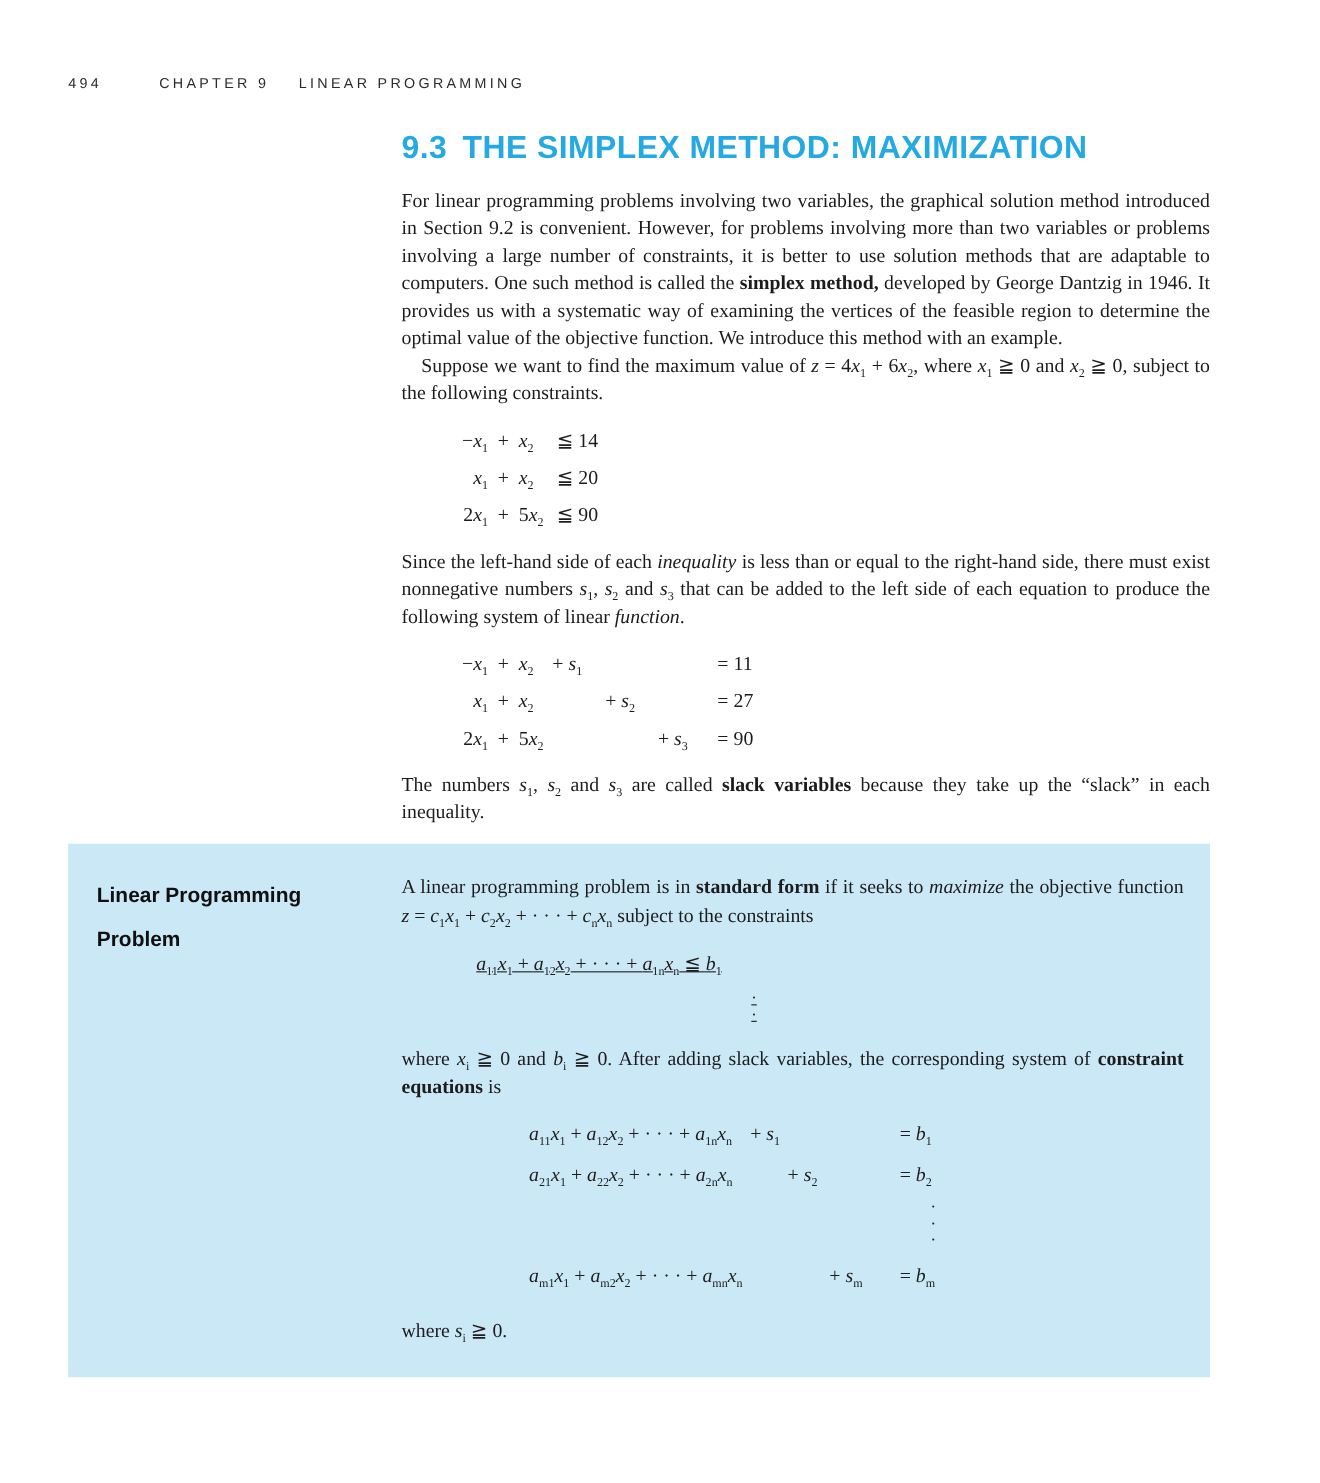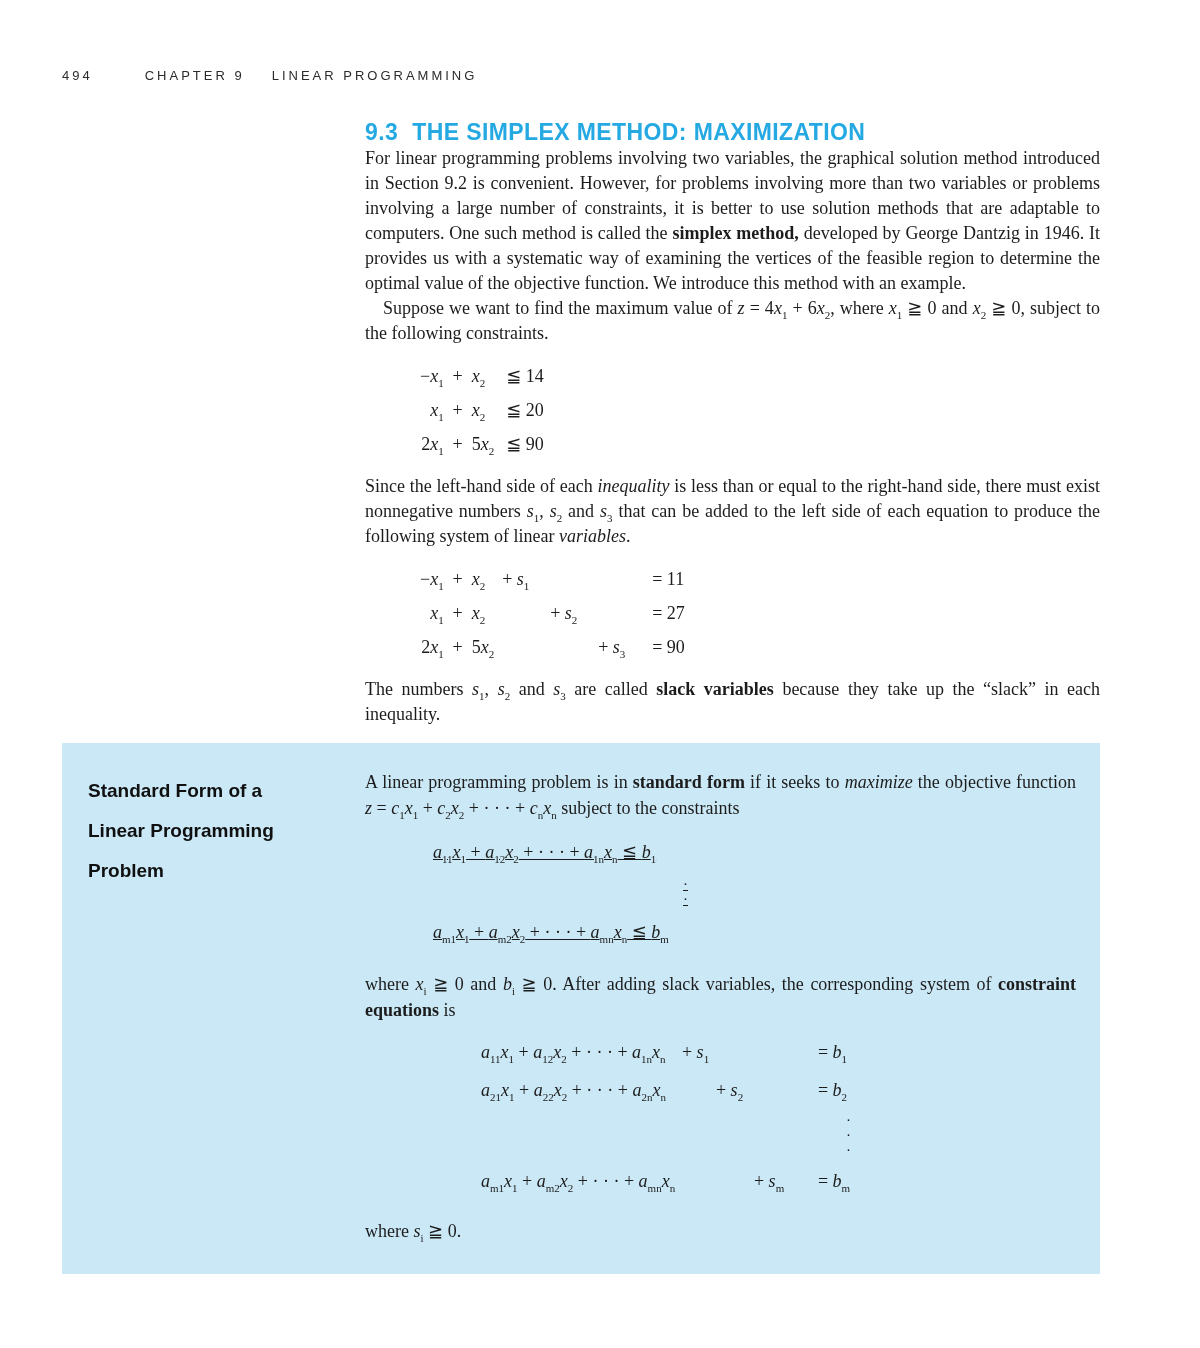--- a/index.html
+++ b/index.html
@@ -15,22 +15,23 @@
     font-family:"Liberation Sans", sans-serif;
     font-size:13px; letter-spacing:3px; color:#2b2b2b;
   }
   .running-head .pgnum { margin-right:52px; }
   .running-head .chap  { margin-right:27px; }
 
   main { margin:36px 100px 0 365px; }
 
   .section-title {
     font-family:"Liberation Sans", sans-serif;
-    font-weight:bold; font-size:23px; letter-spacing:0.4px;
+    font-weight:bold; font-size:29px; letter-spacing:0.4px;
     color:var(--accent, #25a9e2);
+    margin-bottom:18px;
   }
   .section-title .sec-num { margin-right:14px; }
 
   p.body { font-size:18px; line-height:25px; text-align:justify; }
   p.indent { text-indent:18px; }
 
   .eq-block { margin:13px 0 13px 55px; font-size:18px; }
   .eq-grid { display:inline-grid; align-items:baseline; }
   .eq-grid span { line-height:34px; display:block; }
   .gA { grid-template-columns:auto 28px auto auto; }
@@ -95,21 +96,21 @@
           <span class="op">+</span>
           <span><i>x</i><sub>2</sub></span>
           <span class="rel">≦ 20</span>
         <span class="t1">2<i>x</i><sub>1</sub></span>
           <span class="op">+</span>
           <span>5<i>x</i><sub>2</sub></span>
           <span class="rel">≦ 90</span>
       </div>
     </div>
 
-    <p class="body">Since the left-hand side of each <i>inequality</i> is less than or equal to the right-hand side, there must exist nonnegative numbers <i>s</i><sub>1</sub>, <i>s</i><sub>2</sub> and <i>s</i><sub>3</sub> that can be added to the left side of each equation to produce the following system of linear <i>variables</i>.</p>
+    <p class="body">Since the left-hand side of each <i>inequality</i> is less than or equal to the right-hand side, there must exist nonnegative numbers <i>s</i><sub>1</sub>, <i>s</i><sub>2</sub> and <i>s</i><sub>3</sub> that can be added to the left side of each equation to produce the following system of linear <i>function</i>.</p>
 
     <div class="eq-block">
       <div class="eq-grid gB">
         <span class="t1">−<i>x</i><sub>1</sub></span>
           <span class="op">+</span>
           <span><i>x</i><sub>2</sub></span>
           <span class="s">+ <i>s</i><sub>1</sub></span>
           <span class="s"></span>
           <span class="s"></span>
           <span class="rhs">= 11</span>
@@ -128,32 +129,30 @@
           <span class="s">+ <i>s</i><sub>3</sub></span>
           <span class="rhs">= 90</span>
       </div>
     </div>
 
     <p class="body">The numbers <i>s</i><sub>1</sub>, <i>s</i><sub>2</sub> and <i>s</i><sub>3</sub> are called <b>slack variables</b> because they take up the “slack” in each inequality.</p>
   </main>
 
   <section class="def-box">
     <div class="box-title">
-      <div>Standard Form of a</div>
       <div>Linear Programming</div>
       <div>Problem</div>
     </div>
     <div class="box-body">
       <p>A linear programming problem is in <b>standard form</b> if it seeks to <i>maximize</i> the objective function <i>z</i> = <i>c</i><sub>1</sub><i>x</i><sub>1</sub> + <i>c</i><sub>2</sub><i>x</i><sub>2</sub> + · · · + <i>c</i><sub>n</sub><i>x</i><sub>n</sub> subject to the constraints</p>
 
       <div class="box-eq">
         <div class="eq-line"><i>a</i><sub>11</sub><i>x</i><sub>1</sub> + <i>a</i><sub>12</sub><i>x</i><sub>2</sub> + · · · + <i>a</i><sub>1n</sub><i>x</i><sub>n</sub> ≦ <i>b</i><sub>1</sub></div>
         <div class="vdots">·
 ·</div>
-        <div class="eq-line"><i>a</i><sub>m1</sub><i>x</i><sub>1</sub> + <i>a</i><sub>m2</sub><i>x</i><sub>2</sub> + · · · + <i>a</i><sub>mn</sub><i>x</i><sub>n</sub> ≦ <i>b</i><sub>m</sub></div>
       </div>
 
       <p>where <i>x</i><sub>i</sub> ≧ 0 and <i>b</i><sub>i</sub> ≧ 0. After adding slack variables, the corresponding system of <b>constraint equations</b> is</p>
 
       <div class="box-eq">
         <div class="eq-grid gD">
           <span class="ex"><i>a</i><sub>11</sub><i>x</i><sub>1</sub> + <i>a</i><sub>12</sub><i>x</i><sub>2</sub> + · · · + <i>a</i><sub>1n</sub><i>x</i><sub>n</sub></span>
             <span class="s">+ <i>s</i><sub>1</sub></span>
             <span class="s"></span>
             <span class="s"></span>

